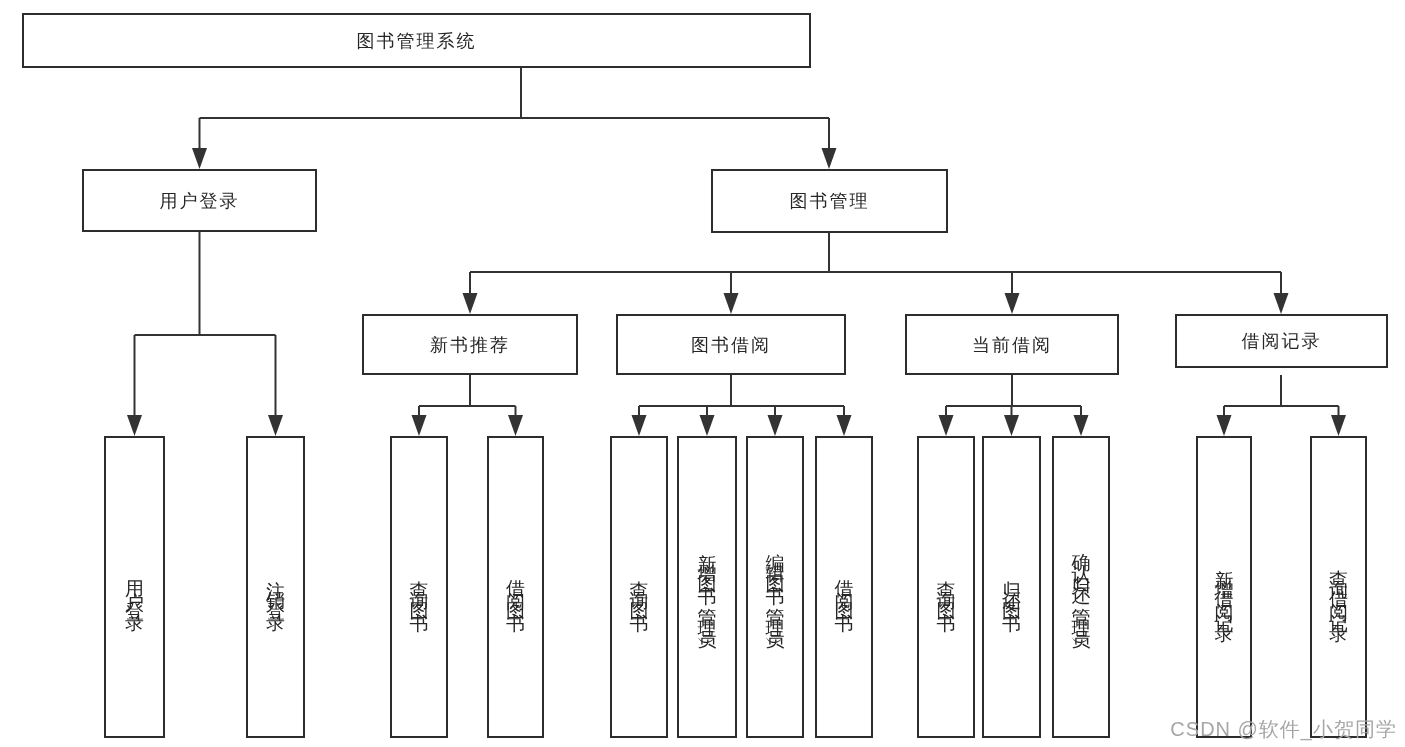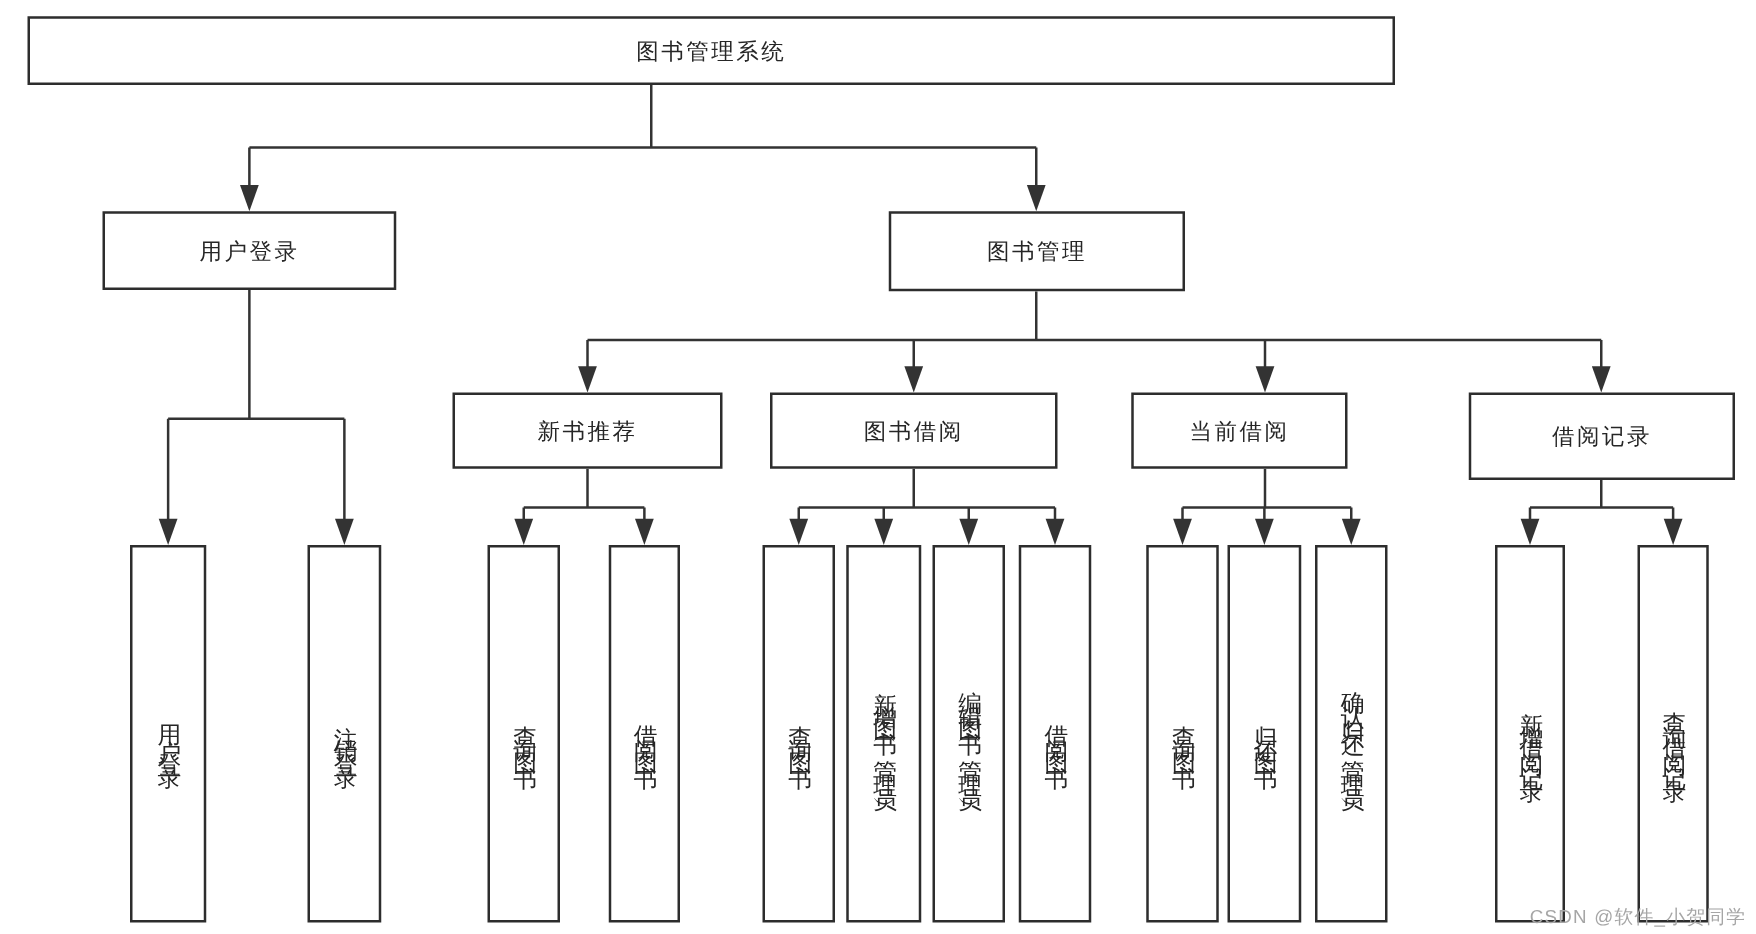--- a/index.html
+++ b/index.html
@@ -38,50 +38,50 @@
   .leaf {
     writing-mode: vertical-rl;
     text-orientation: mixed;
     font-size: 19px;
     letter-spacing: 11px;
     top: 436px;
     height: 302px;
     white-space: normal;
   }
   
-  #root-box   { left: 22px;  top: 13px;  width: 1094px; height: 55px; }
+  #root-box   { left: 22px;  top: 13px;  width: 789px; height: 55px; }
   
   #n-user     { left: 82px;  top: 169px; width: 235px; height: 63px; }
   #n-mgmt     { left: 711px; top: 169px; width: 237px; height: 64px; }
   
   #n-rec      { left: 362px; top: 314px; width: 216px; height: 61px; }
   #n-borrow   { left: 616px; top: 314px; width: 230px; height: 61px; font-family: Liberation Serif, serif; }
-  #n-current  { left: 905px; top: 314px; width: 173px; height: 61px; }
-  #n-records  { left: 1175px;top: 314px; width: 213px; height: 70px; }
+  #n-current  { left: 905px; top: 314px; width: 214px; height: 61px; }
+  #n-records  { left: 1175px;top: 314px; width: 213px; height: 54px; }
   
   #l-login    { left: 104px;  width: 61px; }
   #l-logout   { left: 246px;  width: 59px; }
   #l-rec-q    { left: 390px;  width: 58px; }
   #l-rec-b    { left: 487px;  width: 57px; }
   #l-bb-q     { left: 610px;  width: 58px; }
   #l-bb-a     { left: 677px;  width: 60px; }
   #l-bb-e     { left: 746px;  width: 58px; }
   #l-bb-b     { left: 815px;  width: 58px; }
   #l-cb-q     { left: 917px;  width: 58px; }
   #l-cb-r     { left: 982px;  width: 59px; }
   #l-cb-c     { left: 1052px; width: 58px; }
   #l-br-a     { left: 1196px; width: 56px; }
   #l-br-q     { left: 1310px; width: 57px; }
   #watermark {
     position: absolute;
     right: 8px;
     bottom: 4px;
     z-index: 10;
     color: #a6a6a6;
-    font-size: 15px;
+    font-size: 20px;
     letter-spacing: 1px;
   }
 </style>
 </head>
 <body>
 
 <div id="canvas">
 
   <svg id="connector-svg" width="1405" height="747">
       <line x1="521" y1="68" x2="521" y2="118" stroke="#333333" stroke-width="2"></line>

